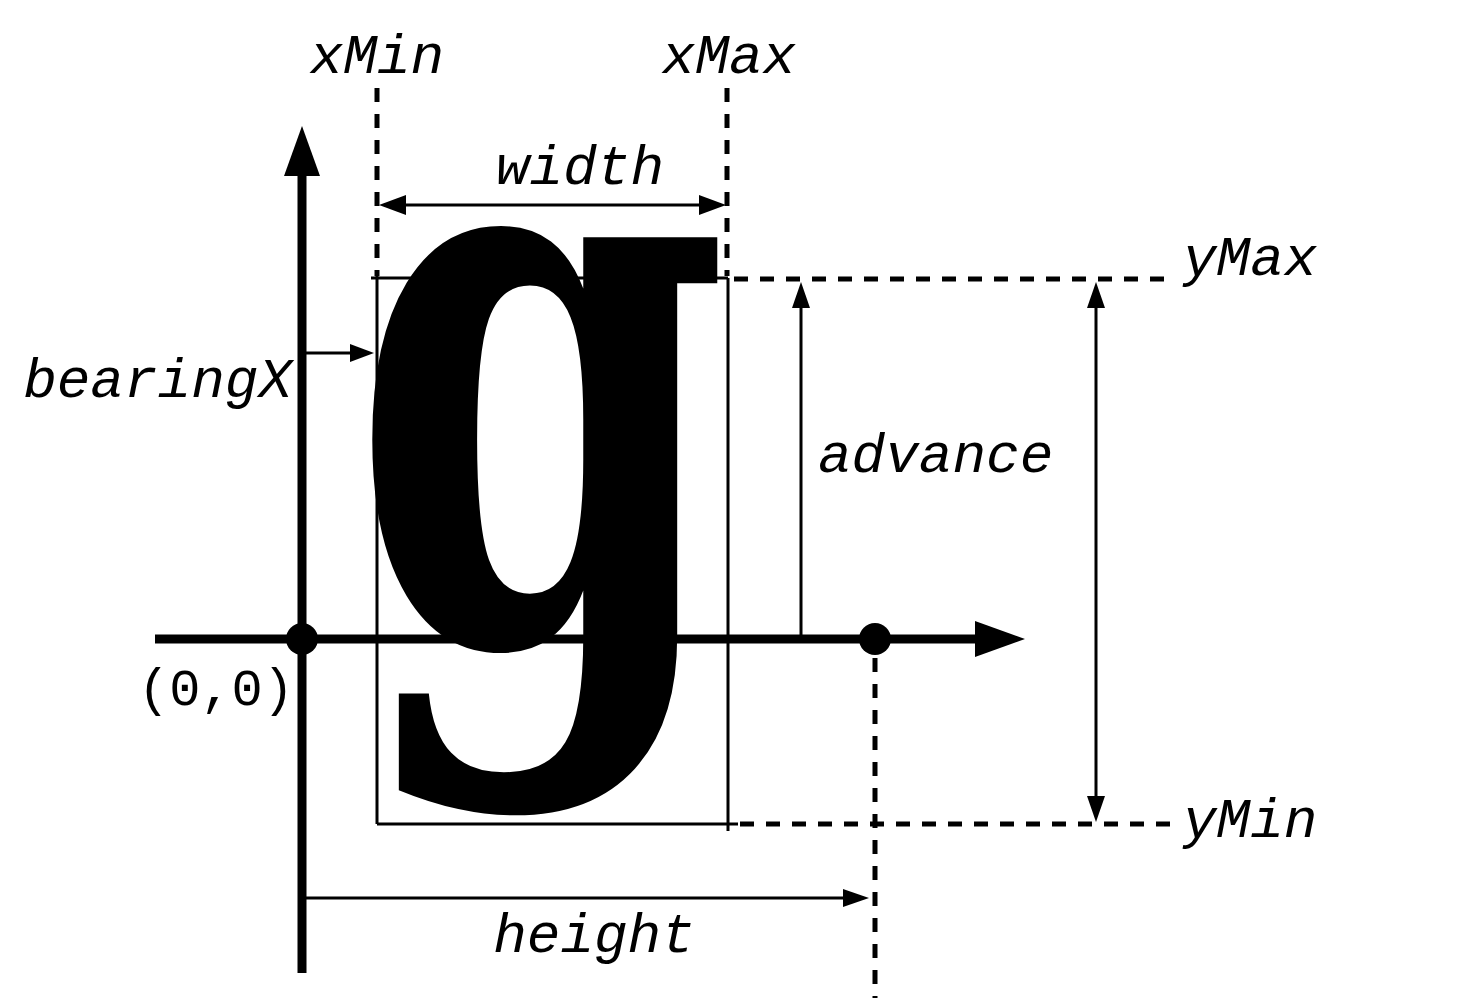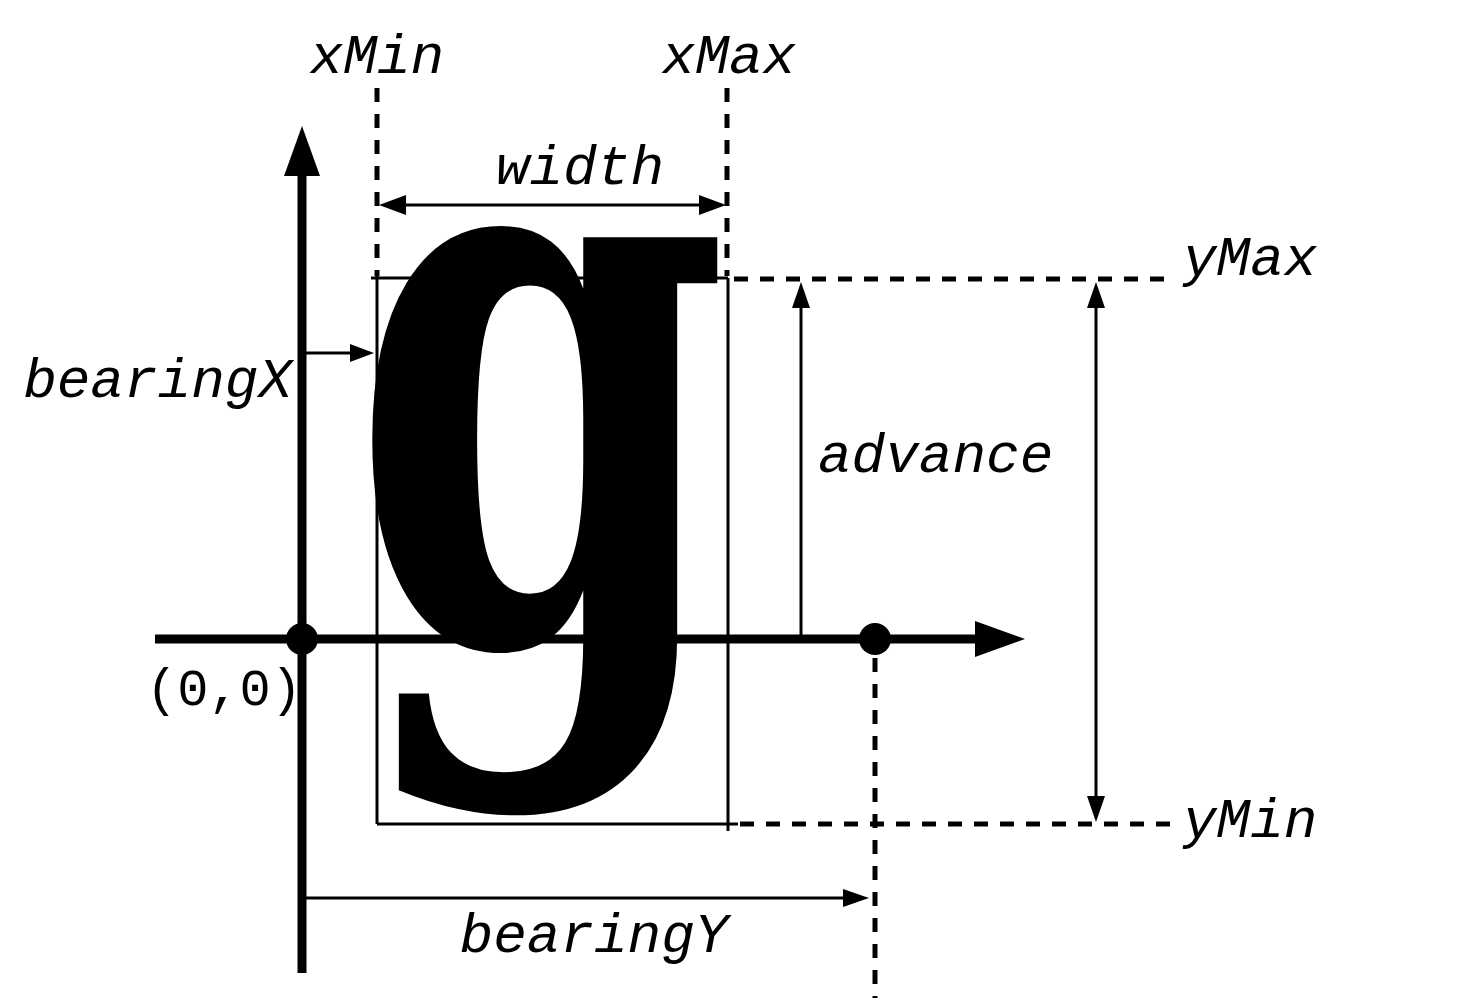--- a/index.html
+++ b/index.html
@@ -98,17 +98,17 @@
 
   <div class="lbl anchor-right" style="left:292px;top:350px;">bearingX</div>
 
   <div class="lbl anchor-left" style="left:1183px;top:260px;">yMax</div>
 
   <div class="lbl anchor-left" style="left:818px;top:457px;">advance</div>
 
 
   <div class="lbl anchor-left" style="left:1183px;top:822px;">yMin</div>
 
-  <div class="lbl" style="left:594px;top:937px;">bearingY</div>
+  <div class="lbl" style="left:594px;top:937px;">height</div>
 
-  <div class="lbl upright" style="left:224px;top:692px;">(0,0)</div>
+  <div class="lbl upright" style="left:216px;top:692px;">(0,0)</div>
 
 </div>
 
 </body></html>

